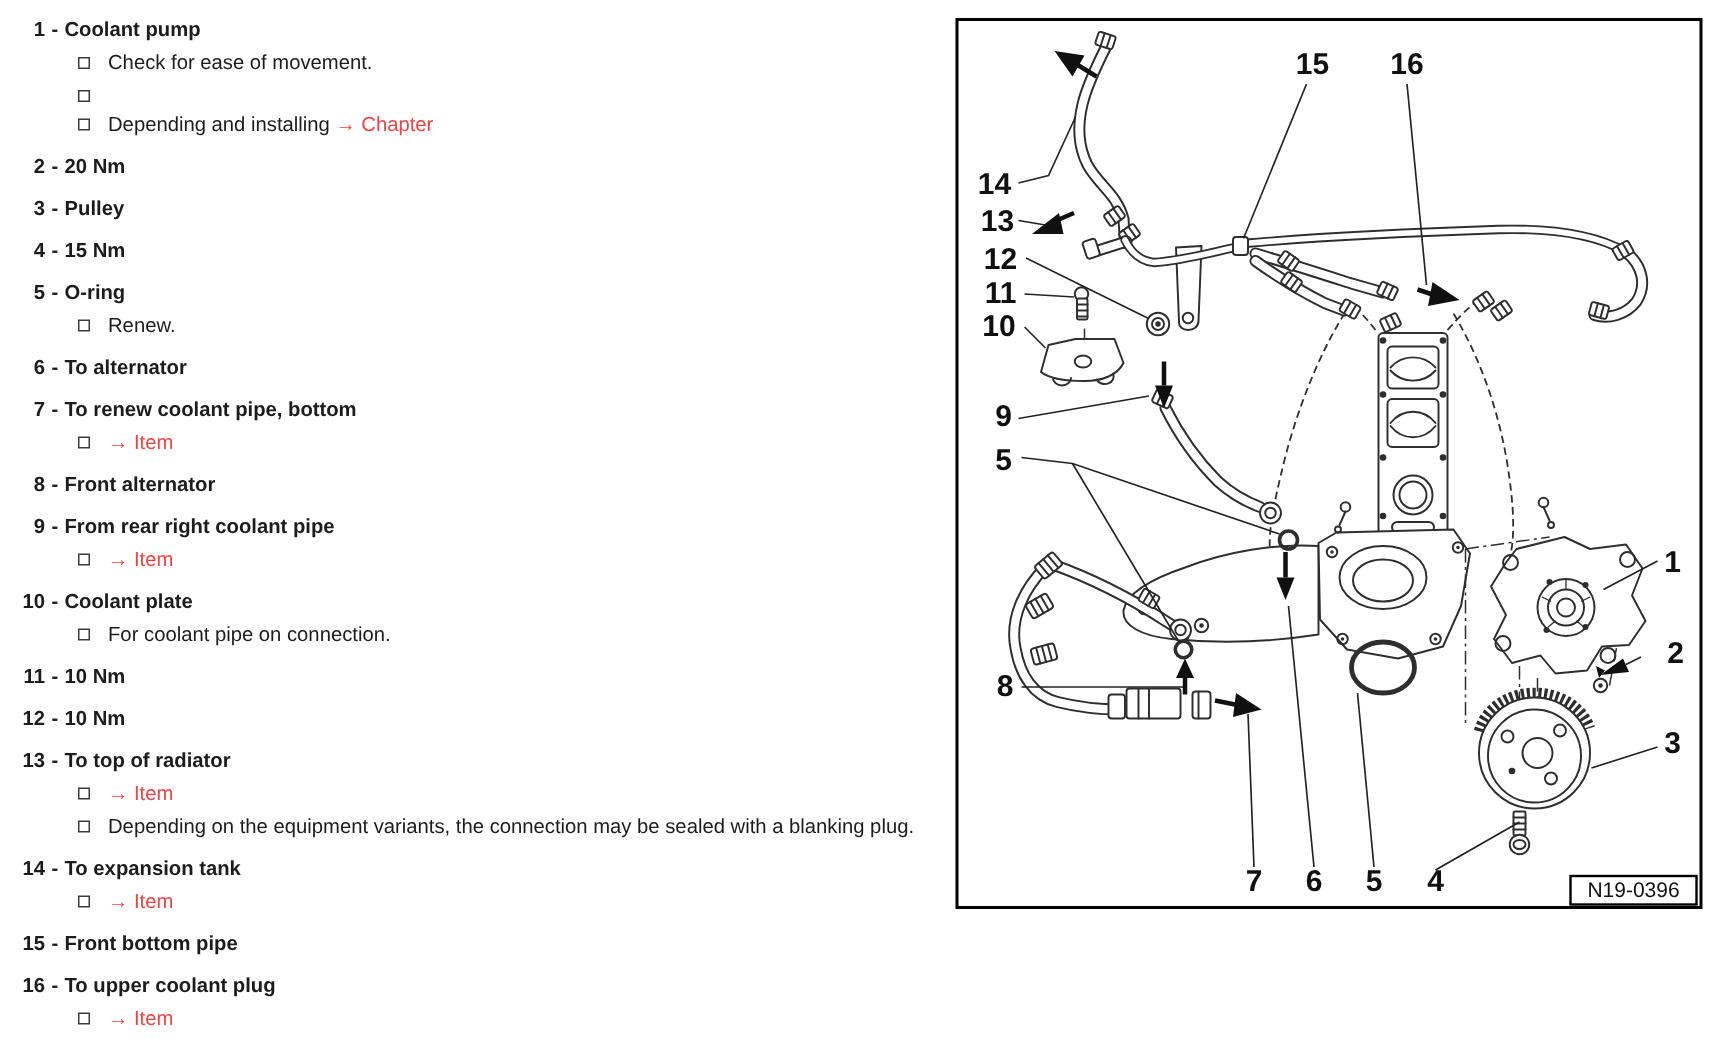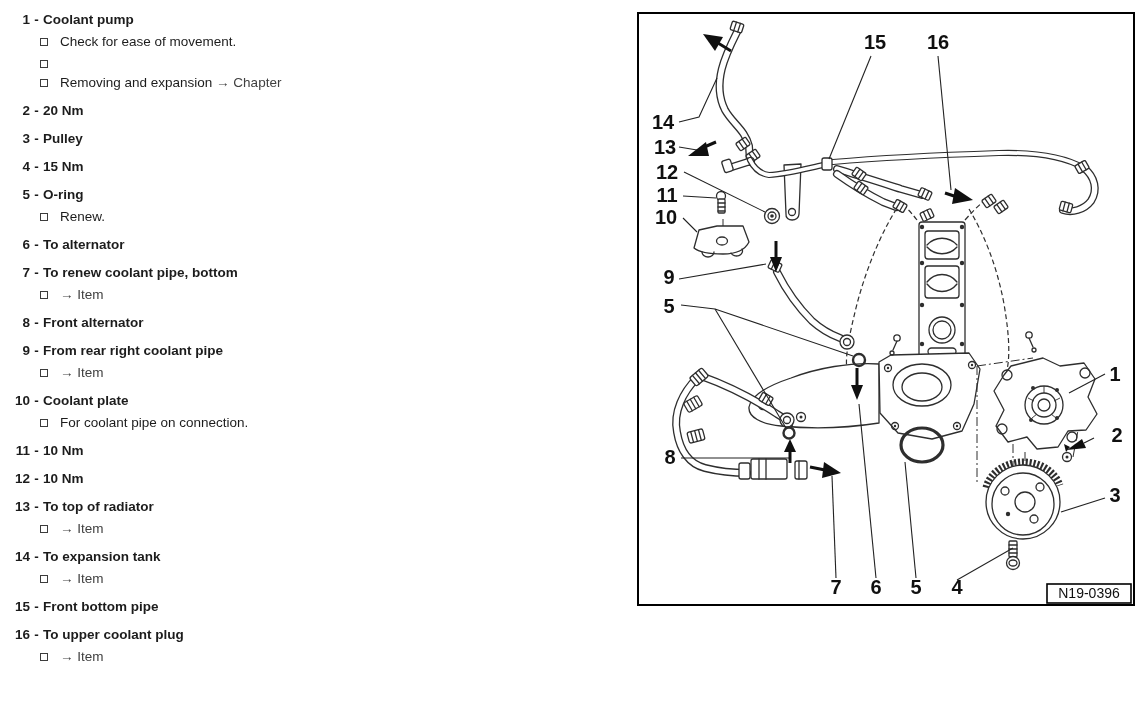--- a/index.html
+++ b/index.html
@@ -8,24 +8,24 @@
     background:#ffffff;
     font-family:"Liberation Sans","DejaVu Sans",sans-serif;
     color:#1c1c1c;
   }
   
   .legend{position:absolute;left:8px;top:12px;width:625px;}
   .item{display:flex;line-height:15px;font-size:13.5px;font-weight:bold;margin-top:13px;white-space:nowrap;}
   .item:first-child{margin-top:0;}
   .item .num{width:22px;text-align:right;flex:none;}
   .item .dash{width:13px;text-align:center;flex:none;}
-  .sub{display:flex;align-items:flex-start;line-height:15px;font-size:13.5px;margin-top:7px;margin-left:32px;white-space:nowrap;}
+  .sub{display:flex;align-items:flex-start;line-height:15px;font-size:13.5px;margin-top:7px;margin-left:44px;white-space:nowrap;}
   .sub .bullet{width:6px;height:6px;border:1px solid #3c3c3c;margin-top:4px;margin-right:12px;flex:none;background:#fff;}
   .sub .text{flex:none;}
-  .link{color:#404040;cursor:pointer;}
+  .link{color:#ef4444;cursor:pointer;}
   
   .frame{position:absolute;left:637px;top:12px;width:498px;height:594px;border:2px solid #000;box-sizing:border-box;background:#fff;}
   .frame svg{display:block;width:100%;height:100%;}
   
   .s   {stroke:#2e2e2e;stroke-width:1.3;fill:none;stroke-linecap:round;stroke-linejoin:round;}
   .sf  {stroke:#2e2e2e;stroke-width:1.3;fill:#ffffff;stroke-linejoin:round;}
   .ln  {stroke:#222;stroke-width:1.1;fill:none;}
   .tube-o{stroke:#2e2e2e;stroke-width:8;fill:none;stroke-linecap:round;}
   .tube-i{stroke:#ffffff;stroke-width:5.4;fill:none;stroke-linecap:round;}
   .pipe-o{stroke:#2e2e2e;stroke-width:6.2;fill:none;stroke-linecap:round;}
@@ -53,21 +53,21 @@
     </div>
     <div class="sub">
       <span class="bullet"></span>
       <span class="text"><span class="plain">Check for ease of movement.</span></span>
     </div>
     <div class="sub">
       <span class="bullet"></span>
     </div>
     <div class="sub">
       <span class="bullet"></span>
-      <span class="text"><span class="plain">Removing and expansion </span><span class="link">→ Chapter</span></span>
+      <span class="text"><span class="plain">Depending and installing </span><span class="link">→ Chapter</span></span>
     </div>
     <div class="item">
       <span class="num">2</span>
       <span class="dash">-</span>
       <span class="label">20 Nm</span>
     </div>
     <div class="item">
       <span class="num">3</span>
       <span class="dash">-</span>
       <span class="label">Pulley</span>
@@ -134,20 +134,24 @@
       <span class="label">10 Nm</span>
     </div>
     <div class="item">
       <span class="num">13</span>
       <span class="dash">-</span>
       <span class="label">To top of radiator</span>
     </div>
     <div class="sub">
       <span class="bullet"></span>
       <span class="text"><span class="link">→ Item</span></span>
+    </div>
+    <div class="sub">
+      <span class="bullet"></span>
+      <span class="text"><span class="plain">Depending on the equipment variants, the connection may be sealed with a blanking plug.</span></span>
     </div>
     <div class="item">
       <span class="num">14</span>
       <span class="dash">-</span>
       <span class="label">To expansion tank</span>
     </div>
     <div class="sub">
       <span class="bullet"></span>
       <span class="text"><span class="link">→ Item</span></span>
     </div>

